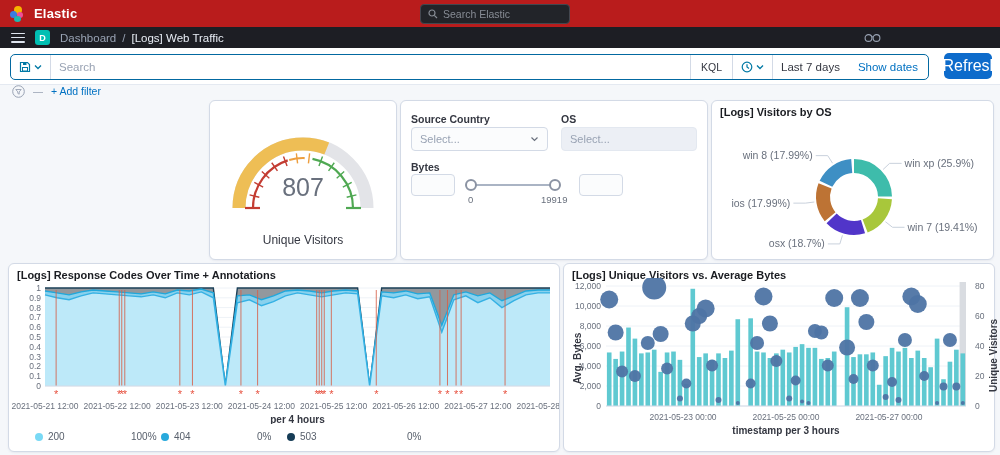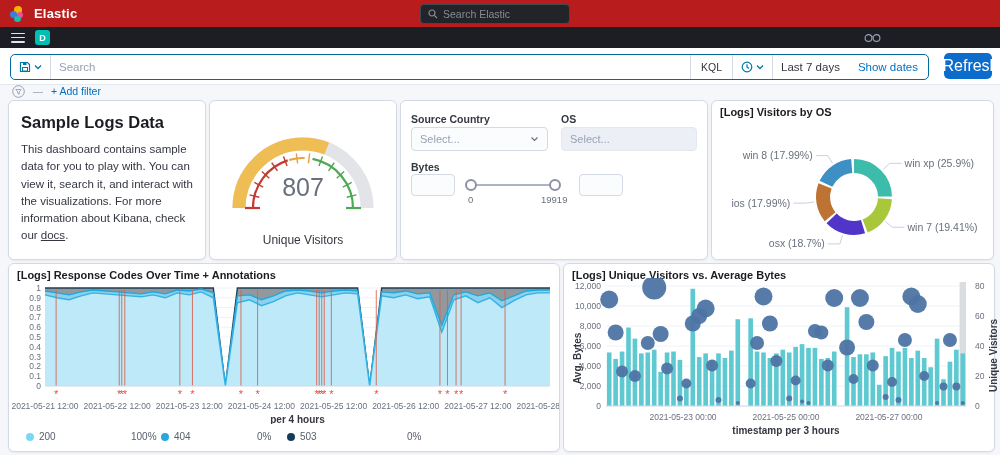--- a/index.html
+++ b/index.html
@@ -106,20 +106,25 @@
     </div>
   </div>
 
   <div class="dashhead">
     <span class="hamburger">
         <b></b>
         <b></b>
         <b></b>
       </span>
     <span class="dbadge">D</span>
+    <span class="crumbs">
+      <span>Dashboard</span>
+      <span>/</span>
+      <span class="crumb-title">[Logs] Web Traffic</span>
+    </span>
     <span class="head-right">
       <svg width="17" height="10" viewBox="0 0 17 10">
           <circle cx="4.5" cy="5" r="3.4" fill="none" stroke="#98a2b3" stroke-width="1.1"></circle>
           <circle cx="12.5" cy="5" r="3.4" fill="none" stroke="#98a2b3" stroke-width="1.1"></circle>
           <path d="M7.9 4.2 q0.6 -0.8 1.2 0" fill="none" stroke="#98a2b3" stroke-width="1.1"></path>
         </svg>
       <span class="lnk">Full screen</span>
       <span class="lnk">Share</span>
     </span>
   </div>
@@ -165,24 +170,20 @@
 
   <div class="filterbar">
     <svg width="13" height="13" viewBox="0 0 13 13">
         <circle cx="6.5" cy="6.5" r="5.8" fill="none" stroke="#98a2b3" stroke-width="1"></circle>
         <path d="M3.8 4.5 h5.4 l-2 2.4 v2.3 l-1.4 -0.8 v-1.5 Z" fill="none" stroke="#98a2b3" stroke-width="0.9"></path>
       </svg>
     <span class="fdash">—</span>
     <span class="addfilter">+ Add filter</span>
   </div>
 
-  <div class="panel" style="left:8px;top:100px;width:196px;height:158px;">
-    <div class="sample-h">Sample Logs Data</div>
-    <div class="sample-p"><span>This dashboard contains sample data for you to play with. You can view it, search it, and interact with the visualizations. For more information about Kibana, check our </span><a href="#">docs</a><span>.</span></div>
-  </div>
 
   <div class="panel" style="left:209px;top:100px;width:186px;height:158px;">
     <svg id="gauge-svg" class="chart-svg" style="top:10px;left:8px;" width="170" height="110" viewBox="0 0 170 110">
         <path d="M 21 97 A 64 64 0 0 1 149 97" fill="none" stroke="#e3e4e8" stroke-width="13"></path>
         <path d="M 21 97 A 64 64 0 0 1 149 97" fill="none" stroke="#eebe55" stroke-width="13" stroke-dasharray="124.658396494443 201.06192982974676"></path>
         <path d="M 35 97 A 50 50 0 0 1 135 97" fill="none" stroke="#c33c32" stroke-width="2.2" stroke-dasharray="0 0 62.83185307179587 157.07963267948966"></path>
         <path d="M 35 97 A 50 50 0 0 1 135 97" fill="none" stroke="#ed9e3e" stroke-width="2.2" stroke-dasharray="0 64.40264939859075 15.707963267948971 157.07963267948966"></path>
         <path d="M 35 97 A 50 50 0 0 1 135 97" fill="none" stroke="#4fa852" stroke-width="2.2" stroke-dasharray="0 87.96459430051422 69.11503837897544 157.07963267948966"></path>
         <line x1="42" y1="97" x2="27" y2="97" stroke="#c33c32" stroke-width="2.2"></line>
         <line x1="41.30761821582766" y1="86.2307951070599" x2="31.59820004156714" y2="83.83763846418432" stroke="#c33c32" stroke-width="1.4"></line>
@@ -320,21 +321,21 @@
         <text x="108.14285714285714" y="127" text-anchor="middle" font-size="8.5" fill="#69707d">2021-05-22 12:00</text>
         <text x="180.28571428571428" y="127" text-anchor="middle" font-size="8.5" fill="#69707d">2021-05-23 12:00</text>
         <text x="252.42857142857142" y="127" text-anchor="middle" font-size="8.5" fill="#69707d">2021-05-24 12:00</text>
         <text x="324.57142857142856" y="127" text-anchor="middle" font-size="8.5" fill="#69707d">2021-05-25 12:00</text>
         <text x="396.7142857142857" y="127" text-anchor="middle" font-size="8.5" fill="#69707d">2021-05-26 12:00</text>
         <text x="468.85714285714283" y="127" text-anchor="middle" font-size="8.5" fill="#69707d">2021-05-27 12:00</text>
         <text x="541" y="127" text-anchor="middle" font-size="8.5" fill="#69707d">2021-05-28 12:00</text>
         <text x="288.5" y="141" text-anchor="middle" font-size="10" font-weight="bold" fill="#343741">per 4 hours</text>
       </svg>
     <div class="resp-legend">
-      <span style="left:17px;">
+      <span style="left:26px;">
           <i class="ldot" style="background:#79d9f5;"></i>
           <b style="font-weight:normal;">200</b>
         </span>
       <span style="left:122px;">100%</span>
       <span style="left:152px;">
           <i class="ldot" style="background:#28a9dc;"></i>
           <b style="font-weight:normal;">404</b>
         </span>
       <span style="left:248px;">0%</span>
       <span style="left:278px;">

